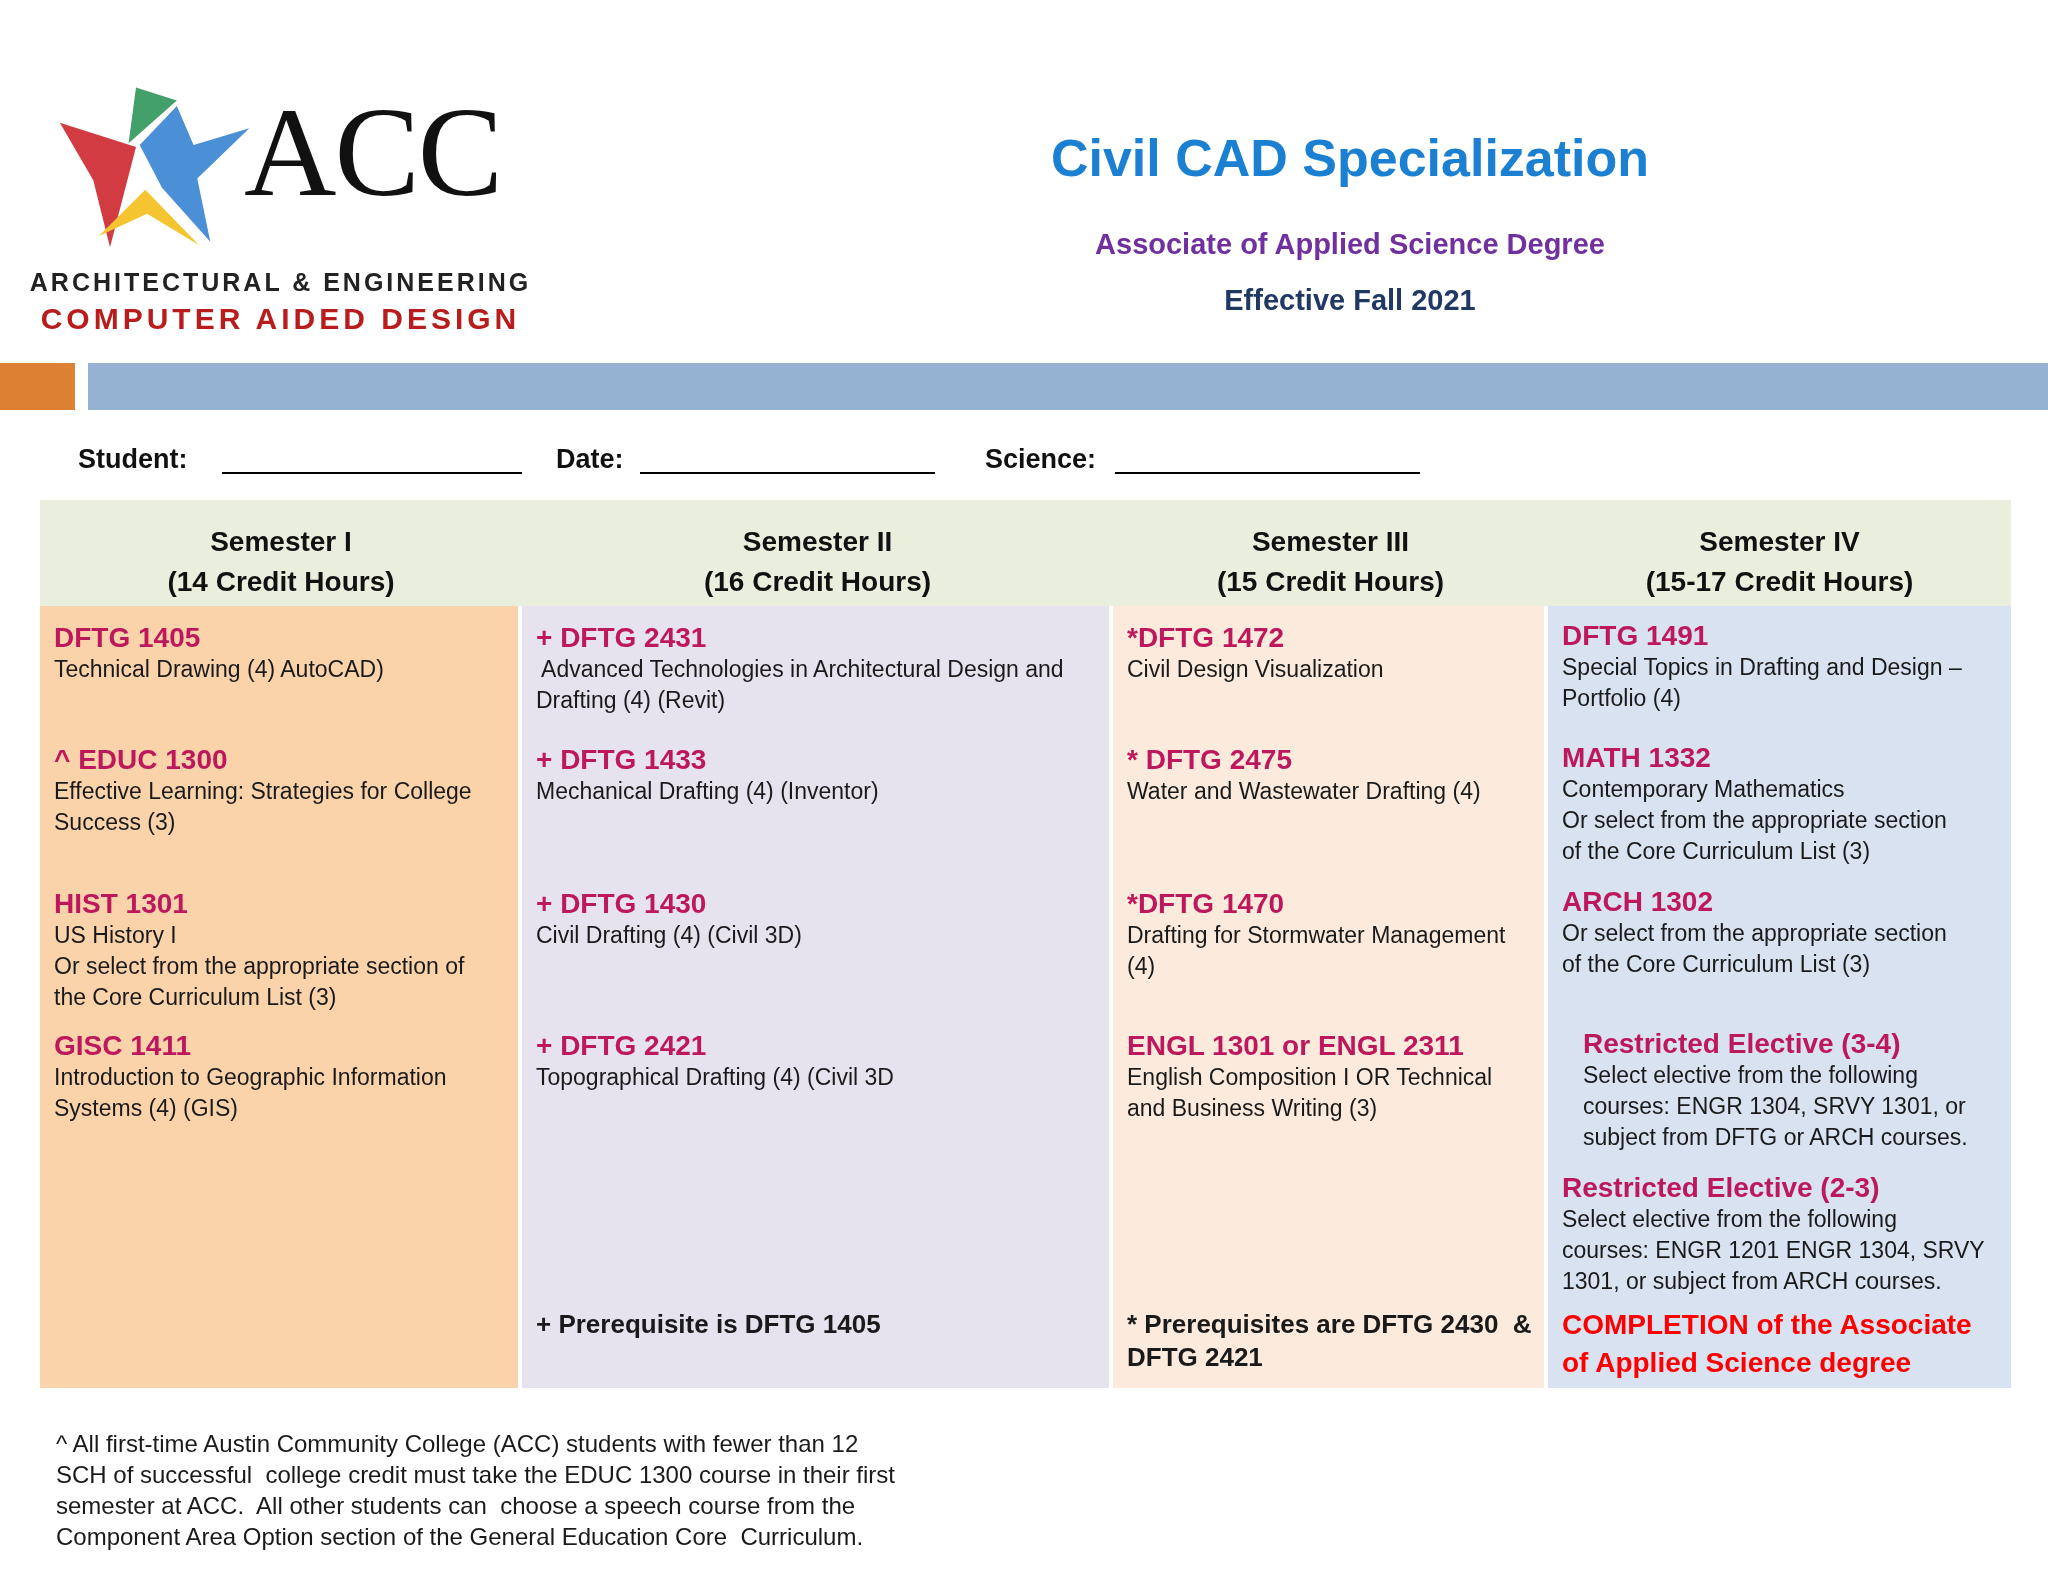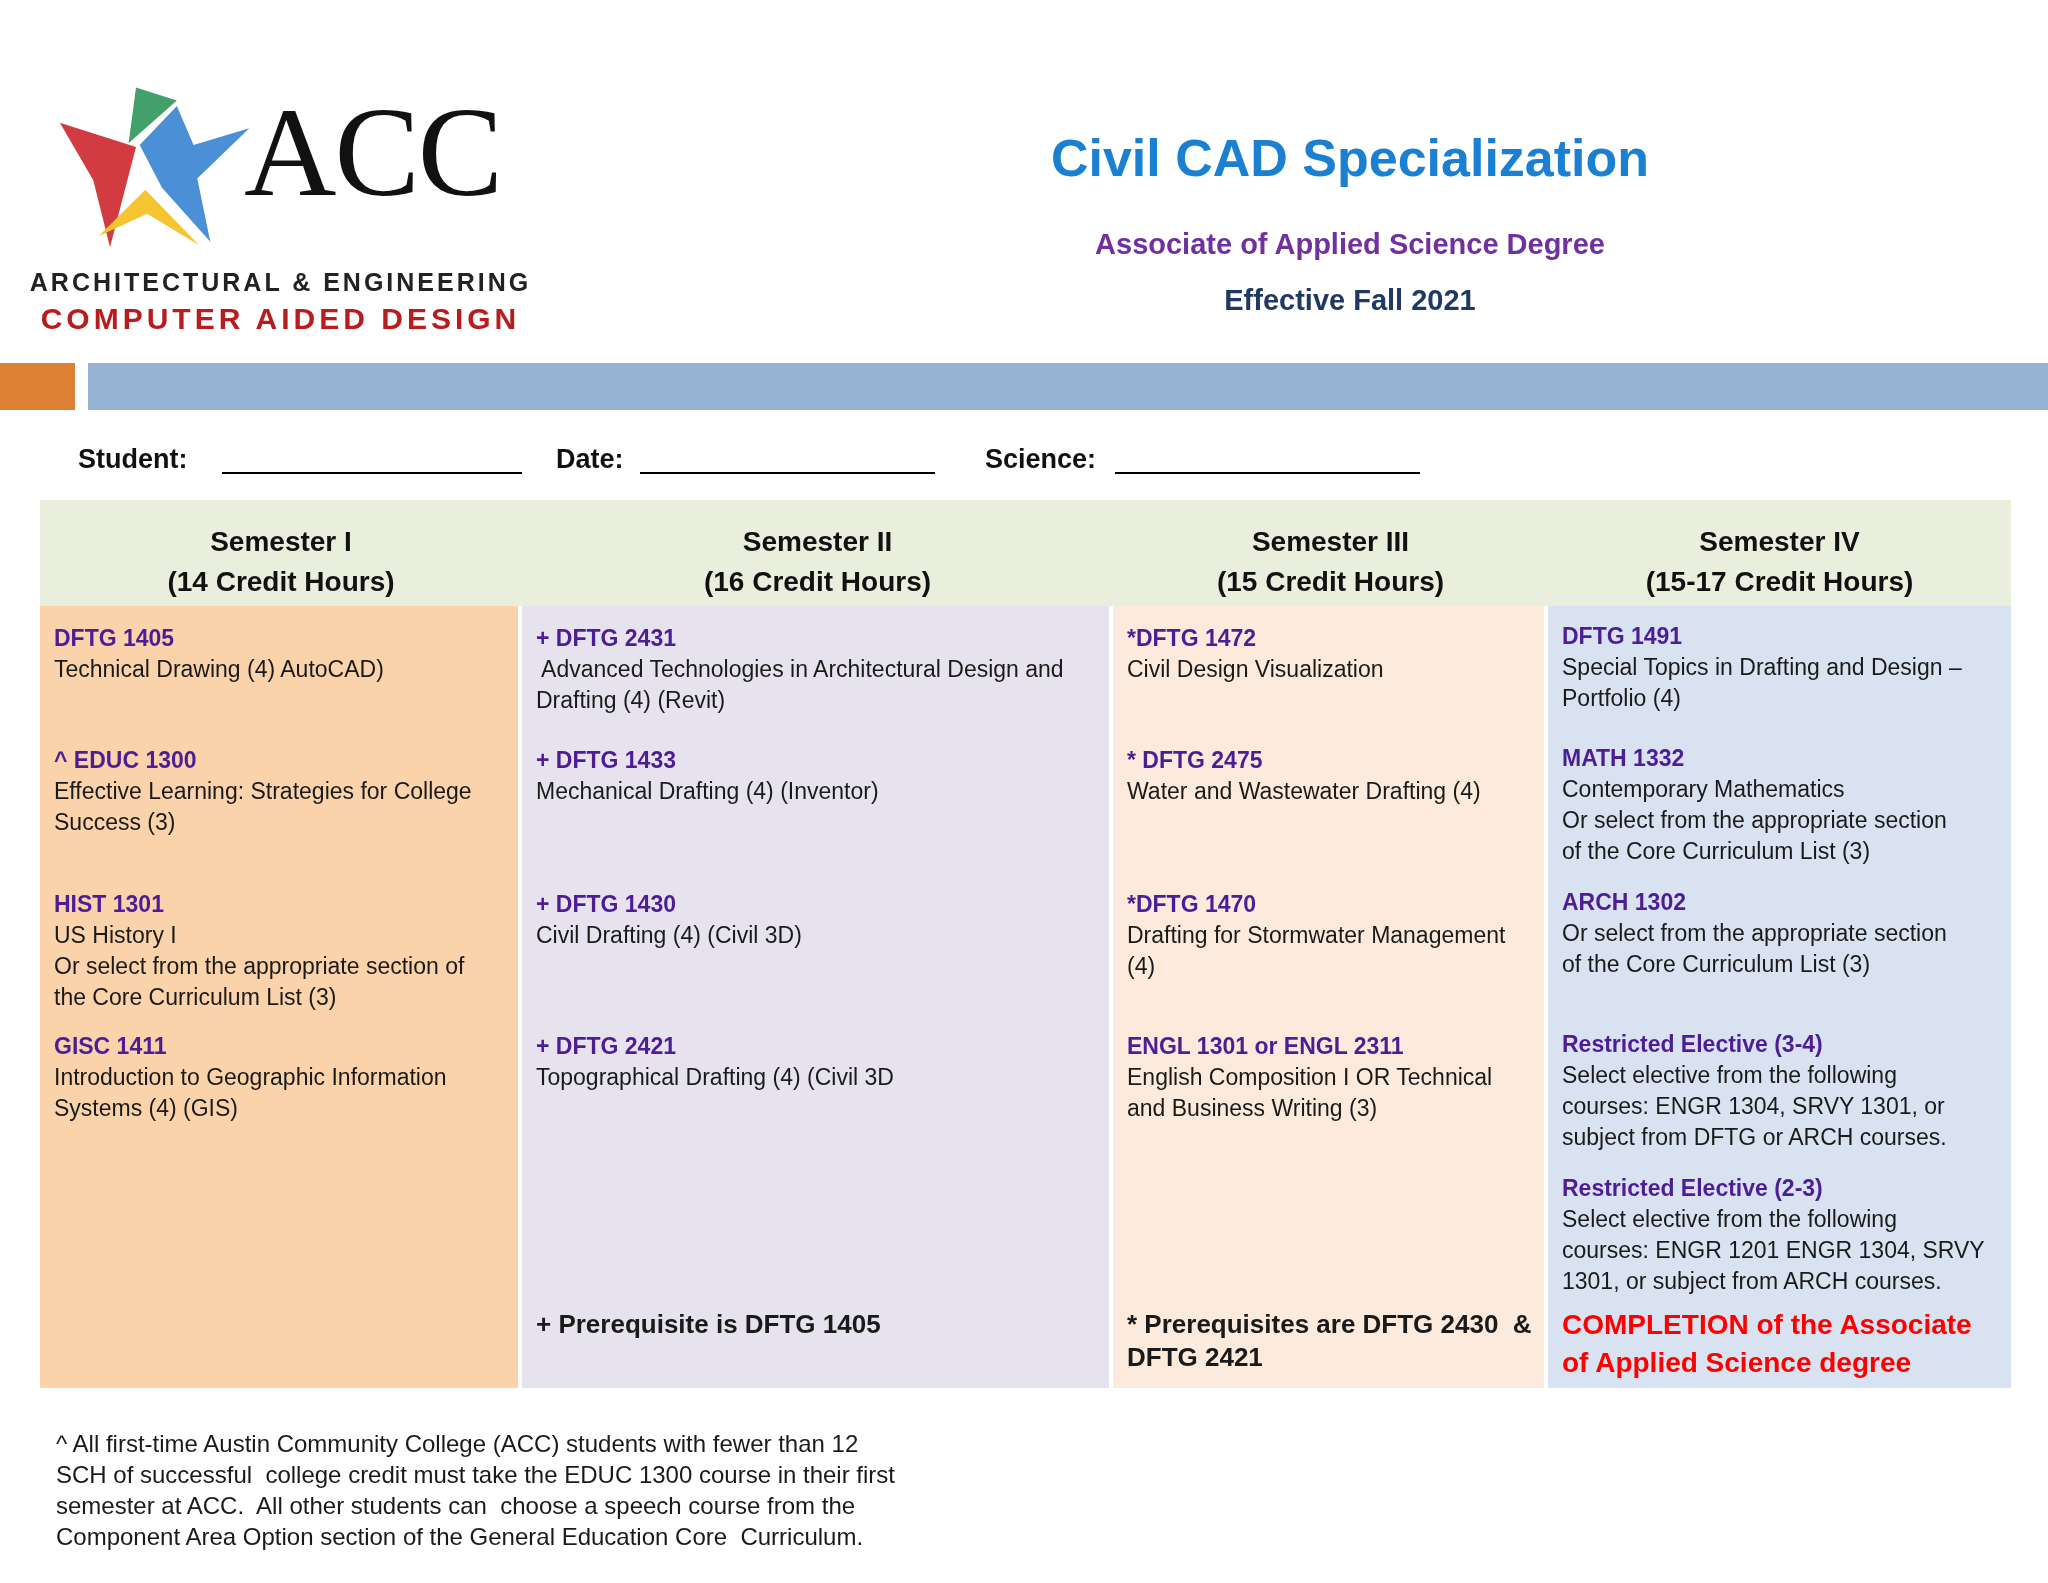--- a/index.html
+++ b/index.html
@@ -34,21 +34,21 @@
   .sched-header{display:flex;height:106px;background:#EAEEDC;}
   .sched-header .hcell{box-sizing:border-box;padding-top:22px;text-align:center;
                        font-size:28px;font-weight:bold;line-height:40px;color:#111;}
   .sched-body{display:flex;height:782px;}
   .bcell{box-sizing:border-box;position:relative;}
   .bcell.gap{border-right:4px solid #ffffff;}
   .w1{width:482px;} .w2{width:591px;} .w3{width:435px;} .w4{width:463px;}
   .bg1{background:#FBD3AB;} .bg2{background:#E7E3EE;} .bg3{background:#FCEBDC;} .bg4{background:#D9E2F1;}
 
   .entry{position:absolute;left:14px;right:4px;}
-  .code{font-size:23px;font-weight:bold;line-height:32px;white-space:pre;color:#4c1d95;}
+  .code{font-size:28px;font-weight:bold;line-height:32px;white-space:pre;color:#be185d;}
   .line{font-size:23px;line-height:31px;white-space:pre;color:#1a1a1a;}
   .note .line{font-size:26px;line-height:33px;font-weight:600;}
   .completion .cline{font-size:28px;font-weight:bold;line-height:38px;white-space:pre;color:#FF0000;}
 
   
   .footnote{position:absolute;left:56px;top:1428px;}
   .fline{font-size:24px;line-height:31px;white-space:pre;color:#1a1a1a;}
 </style>
 </head>
 <body>
@@ -185,21 +185,21 @@
           <div class="code">MATH 1332</div>
           <div class="line">Contemporary Mathematics</div>
           <div class="line">Or select from the appropriate section</div>
           <div class="line">of the Core Curriculum List (3)</div>
         </div>
         <div class="entry" style="top:280px;">
           <div class="code">ARCH 1302</div>
           <div class="line">Or select from the appropriate section</div>
           <div class="line">of the Core Curriculum List (3)</div>
         </div>
-        <div class="entry" style="top:422px;">
+        <div class="entry" style="top:422px;margin-left:21px;">
           <div class="code">Restricted Elective (3-4)</div>
           <div class="line">Select elective from the following</div>
           <div class="line">courses: ENGR 1304, SRVY 1301, or</div>
           <div class="line">subject from DFTG or ARCH courses.</div>
         </div>
         <div class="entry" style="top:566px;">
           <div class="code">Restricted Elective (2-3)</div>
           <div class="line">Select elective from the following</div>
           <div class="line">courses: ENGR 1201 ENGR 1304, SRVY</div>
           <div class="line">1301, or subject from ARCH courses.</div>

